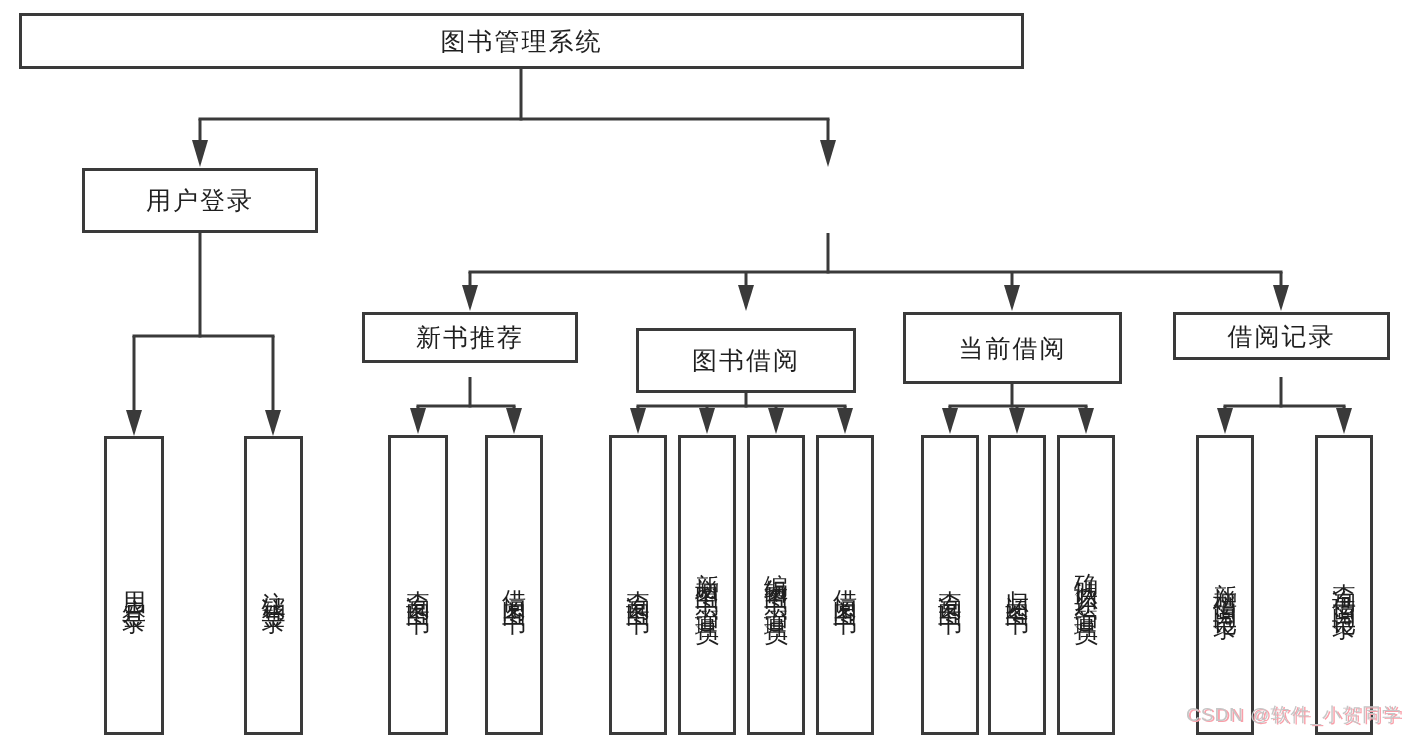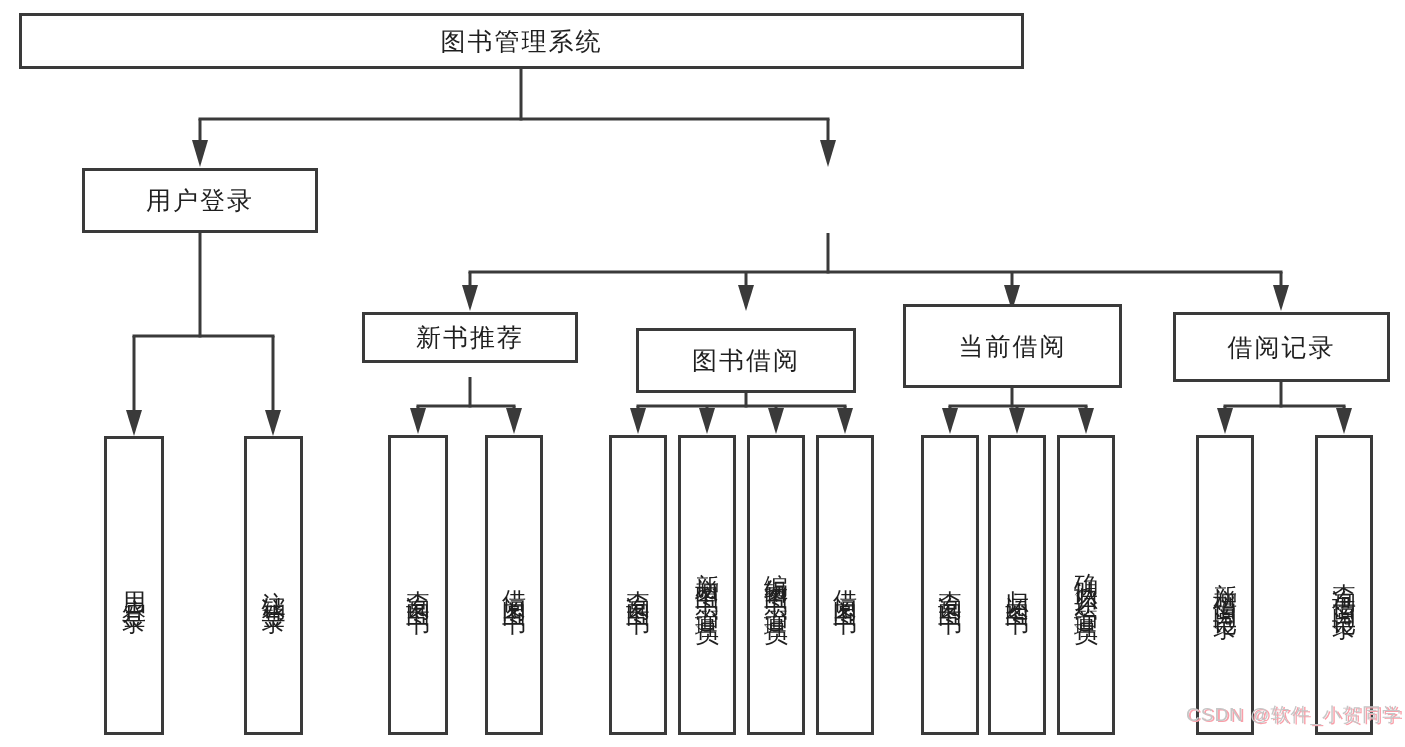--- a/index.html
+++ b/index.html
@@ -133,24 +133,24 @@
   <div class="hbox" style="left:82px;top:168px;width:236px;height:65px">
     <span>用户登录</span>
   </div>
 
   <div class="hbox" style="left:362px;top:312px;width:216px;height:51px">
     <span>新书推荐</span>
   </div>
   <div class="hbox" style="left:636px;top:328px;width:220px;height:65px">
     <span>图书借阅</span>
   </div>
-  <div class="hbox" style="left:903px;top:304px;width:219px;height:84px">
+  <div class="hbox" style="left:903px;top:312px;width:219px;height:72px">
     <span>当前借阅</span>
   </div>
-  <div class="hbox" style="left:1173px;top:312px;width:217px;height:70px">
+  <div class="hbox" style="left:1173px;top:312px;width:217px;height:48px">
     <span>借阅记录</span>
   </div>
 
   <div class="vbox" style="left:104px;top:436px;width:60px;height:299px">
     <span class="vtext">用户登录</span>
   </div>
   <div class="vbox" style="left:244px;top:436px;width:59px;height:299px">
     <span class="vtext">注销登录</span>
   </div>
 

